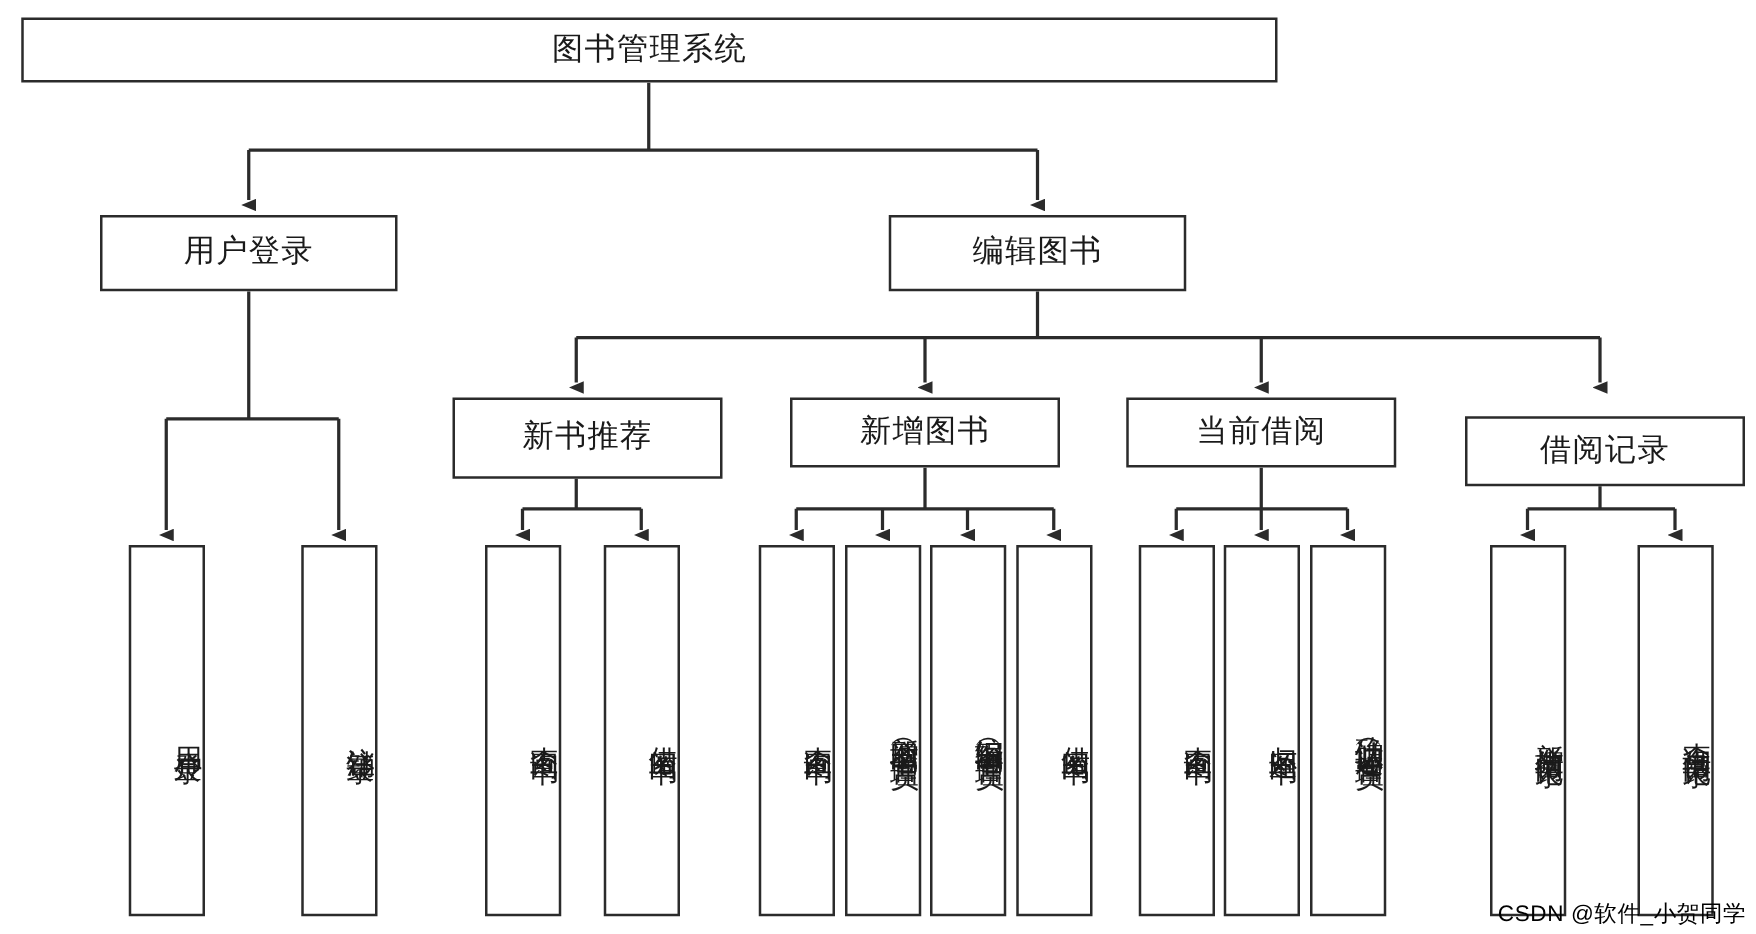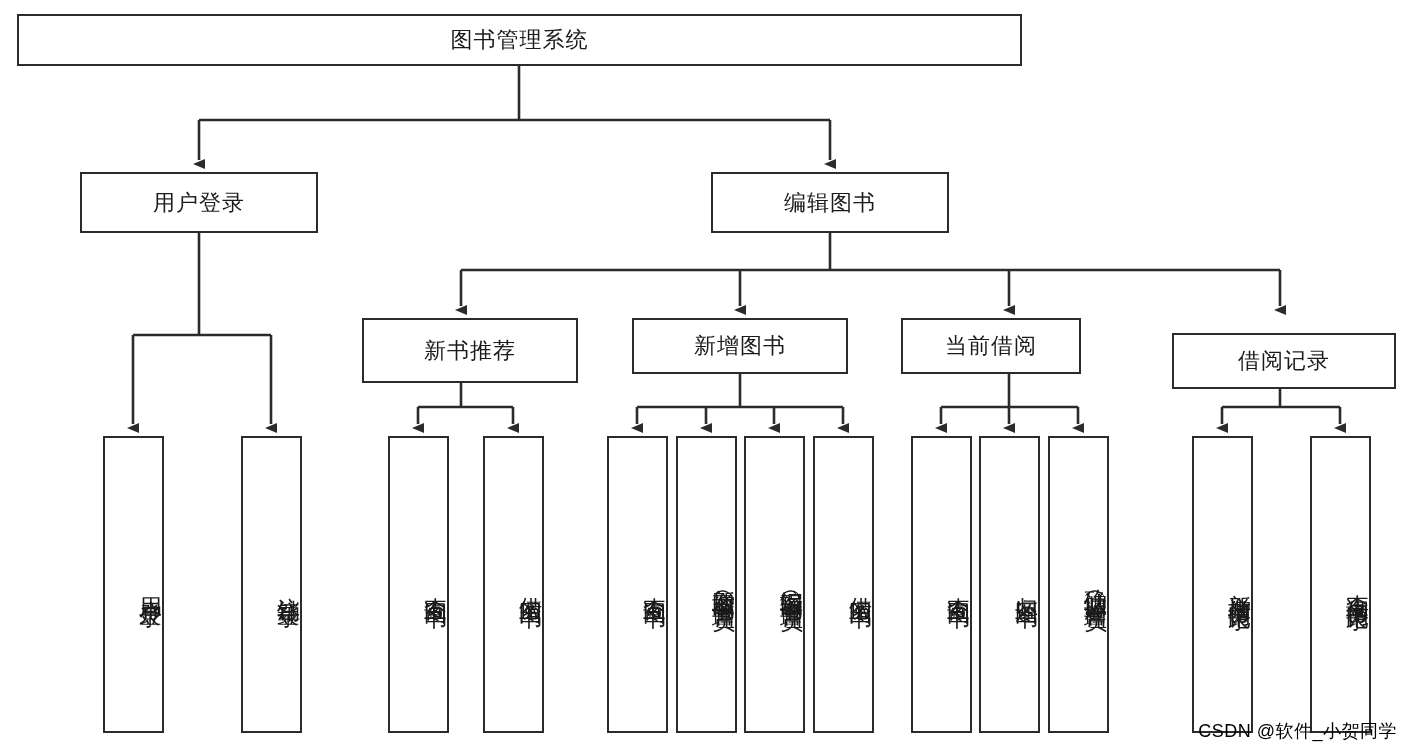--- a/index.html
+++ b/index.html
@@ -30,23 +30,24 @@
     box-sizing: border-box;
     border: 2.5px solid #2b2b2b;
     background: #ffffff;
     display: flex;
     align-items: center;
     justify-content: center;
     color: #1a1a1a;
     text-align: center;
   }
   .node.horiz {
-    font-size: 22px;
+    font-size: 25px;
     letter-spacing: 1px;
     line-height: 1.15;
+    font-family: Liberation Serif, serif;
   }
   .node.vert {
     writing-mode: vertical-rl;
     text-orientation: upright;
     font-size: 23px;
     letter-spacing: 3px;
     padding: 14px 0;
     align-items: flex-start;
     justify-content: center;
   }
@@ -152,21 +153,21 @@
   </div>
 
   <div class="node horiz" style="left:362px; top:318px; width:216px; height:65px;">
     <span>新书推荐</span>
   </div>
 
   <div class="node horiz" style="left:632px; top:318px; width:216px; height:56px;">
     <span>新增图书</span>
   </div>
 
-  <div class="node horiz" style="left:901px; top:318px; width:180px; height:56px;">
+  <div class="node horiz" style="left:901px; top:318px; width:216px; height:56px;">
     <span>当前借阅</span>
   </div>
 
   <div class="node horiz" style="left:1172px; top:321px; width:224px; height:56px;margin-top:12px;">
     <span>借阅记录</span>
   </div>
 
   <div class="node vert" style="left:103px; top:436px; width:61px; height:297px;">
     <span class="vlabel">用户登录</span>
   </div>

